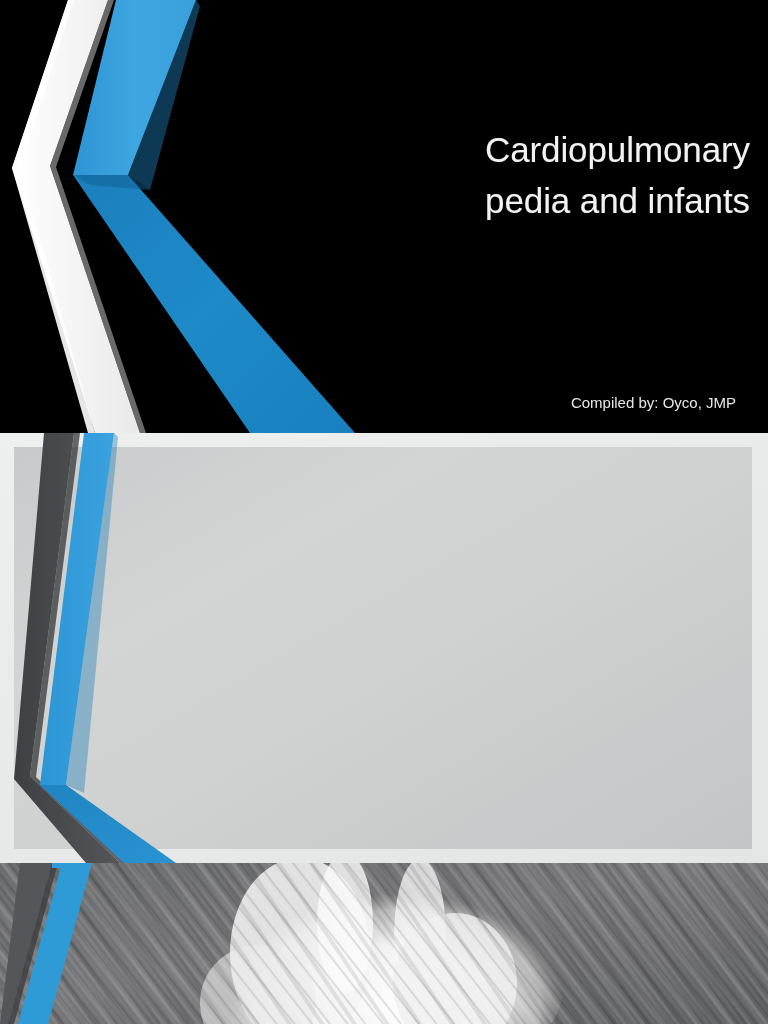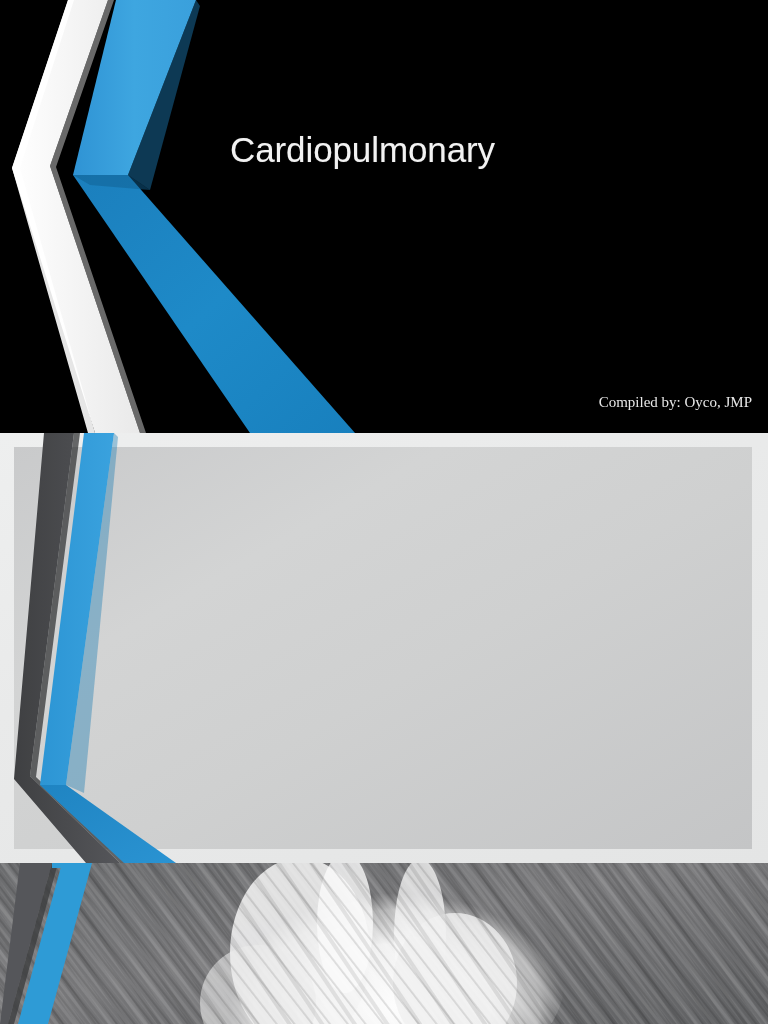--- a/index.html
+++ b/index.html
@@ -30,39 +30,39 @@
   .slide1 .chev-svg {
     position: absolute;
     left: 0; top: 0;
     width: 768px; height: 433px;
   }
   .slide1 .title {
     position: absolute;
     right: 18px;
     top: 124px;
     width: 520px;
-    text-align: left;
+    text-align: right;
     color: #f2f2f2;
     font-size: 35px;
     line-height: 51px;
     font-weight: 400;
     letter-spacing: -0.1px;
     font-family: "Liberation Sans", sans-serif;
     text-shadow: 0 0 1px rgba(255,255,255,0.25);
   }
   .slide1 .subtitle {
     position: absolute;
-    right: 16px;
+    right: 32px;
     top: 394px;
     width: 520px;
     text-align: right;
     color: #e8e8e8;
     font-size: 15px;
     font-weight: 400;
-    font-family: Liberation Serif, serif;
+    font-family: Liberation Sans, sans-serif;
   }
 
   
   .slide2 {
     position: absolute;
     left: 0; top: 433px;
     width: 768px; height: 430px;
     background: linear-gradient(160deg, #eeefef 0%, #e9eaea 40%, #e4e5e5 100%);
     overflow: hidden;
   }
@@ -127,20 +127,21 @@
       <polygon points="73,175 128,175 355,433 250,433" fill="url(#g1blue-bot)"></polygon>
 
       <polygon points="128,175 196,0 200,6 150,190" fill="#1D7FBB" opacity="0.45"></polygon>
       <polygon points="73,175 128,175 150,190 90,185" fill="#0F5F91" opacity="0.5"></polygon>
 
       <polygon points="68,0 74,0 20,168 95,433 88,433 12,168" fill="#ffffff" opacity="0.9"></polygon>
     </svg>
 
     <div class="title">
       <div>Cardiopulmonary</div>
+      <div>pedia and infants</div>
     </div>
 
     <div class="subtitle">Compiled by: Oyco, JMP</div>
   </section>
 
   <section class="slide2">
     <div class="panel"></div>
 
     <svg class="chev2-svg" viewBox="0 0 768 430" preserveAspectRatio="none">
       <defs>

